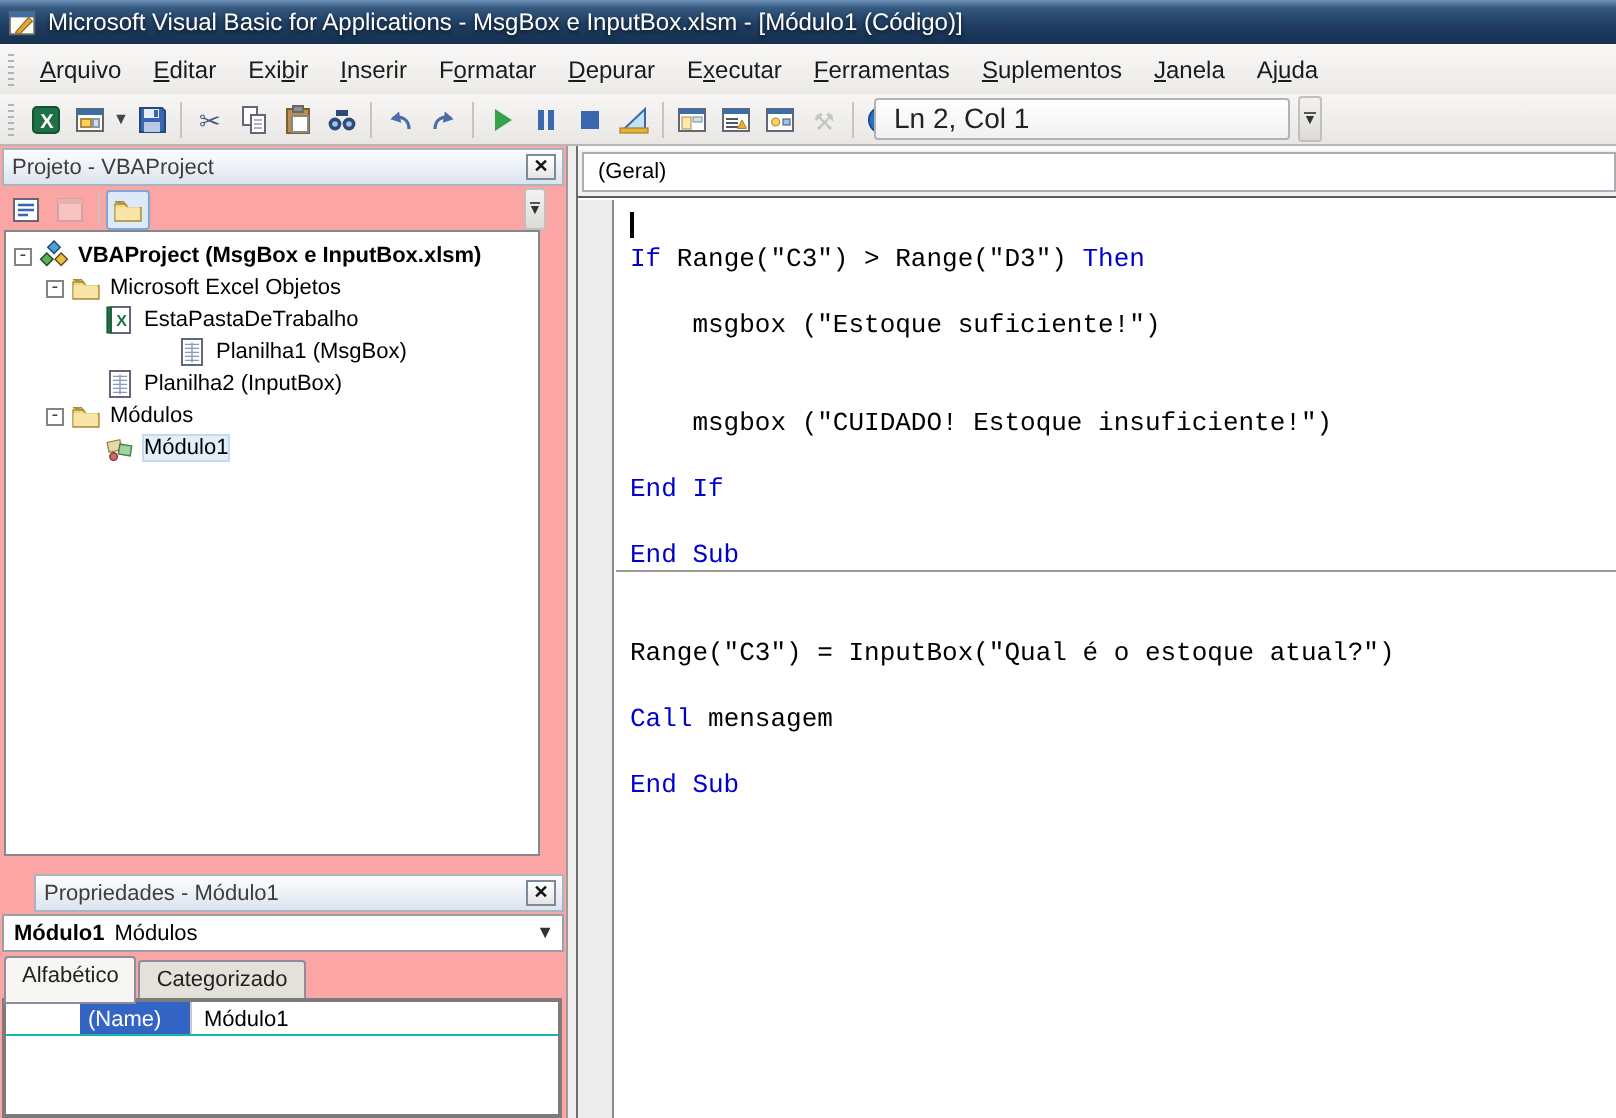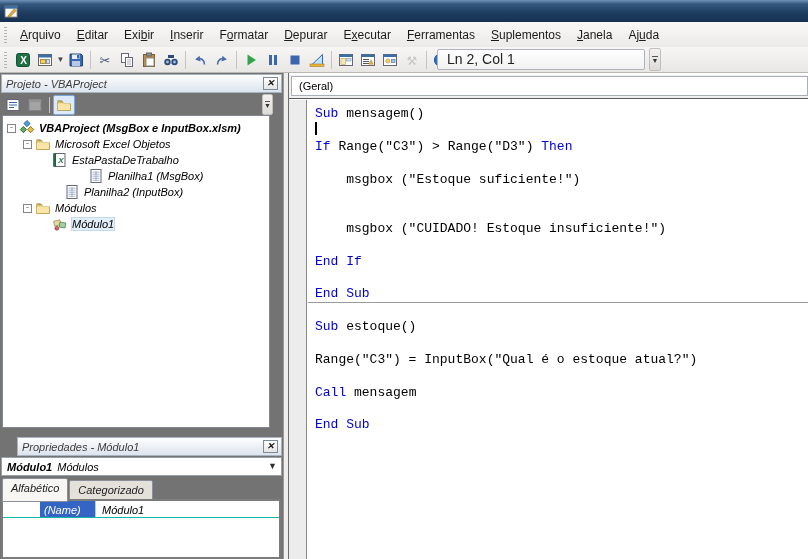--- a/index.html
+++ b/index.html
@@ -34,22 +34,22 @@
   .status-box { position:absolute; left:437px; top:2px; width:208px; height:21px;
     border:1px solid #b0b4ba; border-radius:2px; background:linear-gradient(#ffffff,#f1f1f1);
     font-size:14px; line-height:19px; padding-left:9px; color:#222; }
   .overflow-btn { position:absolute; left:649px; top:1px; width:12px; height:23px;
     border:1px solid #c2c0bd; border-radius:2px; background:linear-gradient(#f3f2f1,#dddbd8);
     display:flex; flex-direction:column; align-items:center; justify-content:center; }
   .overflow-btn .bar { width:6px; height:1px; background:#555; margin-bottom:1px; }
   .overflow-btn .chev { font-size:7px; line-height:6px; color:#333; }
 
   
-  .left-panel { position:absolute; left:0; top:73px; width:284px; bottom:0; background:#737373;
-    border-right:1px solid #9b9b9b;font-style:italic; }
+  .left-panel { position:absolute; left:0; top:73px; width:284px; bottom:0; background:#fca5a5;
+    border-right:1px solid #9b9b9b; }
   .pane-header { position:absolute; left:1px; right:1px; height:19px;
     background:linear-gradient(#fdfdfe,#dce4ee); border:1px solid #aab4c0;
     display:flex; align-items:center; justify-content:space-between;
     font-size:11px; color:#3d3d3d; padding:0 3px 0 4px; }
   .xbtn { width:15px; height:13px; border:1px solid #7d8a97; background:linear-gradient(#fff,#e5e5e5);
     font-size:9px; line-height:11px; text-align:center; color:#111; font-weight:bold; }
   .proj-toolbar { position:absolute; left:2px; top:21px; height:22px; right:2px;
     display:flex; align-items:center; }
   .ptbtn { width:22px; height:20px; display:flex; align-items:center; justify-content:center; }
   .ptbtn svg { width:16px; height:16px; }
@@ -113,20 +113,21 @@
 <div class="screen">
 
   <div class="titlebar">
     <span class="app-icon">
       <svg width="15" height="15" viewBox="0 0 16 16">
           <rect x="1" y="2" width="13" height="12" fill="#fdfdf5" stroke="#666"></rect>
           <rect x="1" y="2" width="13" height="3" fill="#3a6ea5"></rect>
           <path d="M4 13 L11 5 L13 7 L6 14 Z" fill="#e8a33c" stroke="#8a6d1e" stroke-width="0.6"></path>
         </svg>
     </span>
+    <span class="ttext">Microsoft Visual Basic for Applications - MsgBox e InputBox.xlsm - [Módulo1 (Código)]</span>
   </div>
 
   <div class="menubar">
     <span class="grip"></span>
     <div id="menu-items" style="display:flex">
         <span class="menu-item"><u>A</u>rquivo</span>
         <span class="menu-item"><u>E</u>ditar</span>
         <span class="menu-item">Exi<u>b</u>ir</span>
         <span class="menu-item"><u>I</u>nserir</span>
         <span class="menu-item">F<u>o</u>rmatar</span>
@@ -348,21 +349,21 @@
           <span class="spacer"></span>
           <span class="ticon">
             <svg viewBox="0 0 16 16">
               <rect x="3" y="1.5" width="10" height="13" fill="#fff" stroke="#667"></rect>
               <path d="M4.5 4.2h7M4.5 6.2h7M4.5 8.2h7M4.5 10.2h7M4.5 12.2h7" stroke="#8899bb" stroke-width="0.7"></path>
               <path d="M8 3.2v10" stroke="#8899bb" stroke-width="0.7"></path>
             </svg>
           </span>
           <span class="tlabel">Planilha1 (MsgBox)</span>
         </div>
-        <div class="trow" style="padding-left: 48px;">
+        <div class="trow" style="padding-left: 36px;">
           <span class="spacer"></span>
           <span class="ticon">
             <svg viewBox="0 0 16 16">
               <rect x="3" y="1.5" width="10" height="13" fill="#fff" stroke="#667"></rect>
               <path d="M4.5 4.2h7M4.5 6.2h7M4.5 8.2h7M4.5 10.2h7M4.5 12.2h7" stroke="#8899bb" stroke-width="0.7"></path>
               <path d="M8 3.2v10" stroke="#8899bb" stroke-width="0.7"></path>
             </svg>
           </span>
           <span class="tlabel">Planilha2 (InputBox)</span>
         </div>
@@ -410,34 +411,32 @@
 
   <div class="code-panel">
     <div class="code-header">
       <div class="combo">
         <span>(Geral)</span>
       </div>
     </div>
     <div class="code-area">
       <div class="margin-bar"></div>
       <div class="code-lines" id="code-lines">
-          <div class="cline"><span style="color: rgb(0, 0, 204);">Sub</span><span style="color: rgb(0, 0, 0);"> mensagem()</span></div>
           <div class="cline"><span class="caret"></span></div>
           <div class="cline"><span style="color: rgb(0, 0, 204);">If</span><span style="color: rgb(0, 0, 0);"> Range("C3") &gt; Range("D3") </span><span style="color: rgb(0, 0, 204);">Then</span></div>
           <div class="cline"></div>
           <div class="cline"><span style="color: rgb(0, 0, 0);">    msgbox ("Estoque suficiente!")</span></div>
           <div class="cline"></div>
           <div class="cline"></div>
           <div class="cline"><span style="color: rgb(0, 0, 0);">    msgbox ("CUIDADO! Estoque insuficiente!")</span></div>
           <div class="cline"></div>
           <div class="cline"><span style="color: rgb(0, 0, 204);">End If</span></div>
           <div class="cline"></div>
           <div class="cline sep"><span style="color: rgb(0, 0, 204);">End Sub</span></div>
           <div class="cline"></div>
-          <div class="cline"><span style="color: rgb(0, 0, 204);">Sub</span><span style="color: rgb(0, 0, 0);"> estoque()</span></div>
           <div class="cline"></div>
           <div class="cline"><span style="color: rgb(0, 0, 0);">Range("C3") = InputBox("Qual é o estoque atual?")</span></div>
           <div class="cline"></div>
           <div class="cline"><span style="color: rgb(0, 0, 204);">Call</span><span style="color: rgb(0, 0, 0);"> mensagem</span></div>
           <div class="cline"></div>
           <div class="cline"><span style="color: rgb(0, 0, 204);">End Sub</span></div>
         </div>
     </div>
   </div>
 

